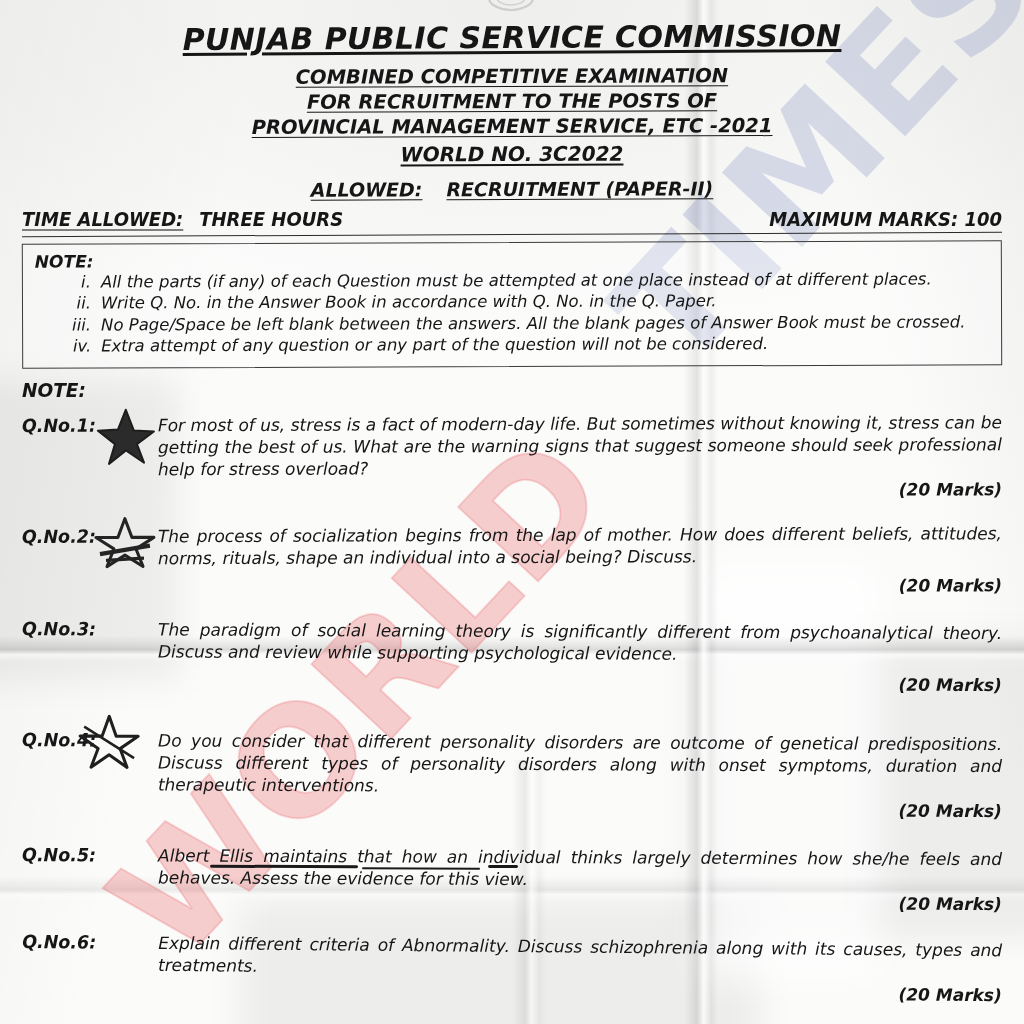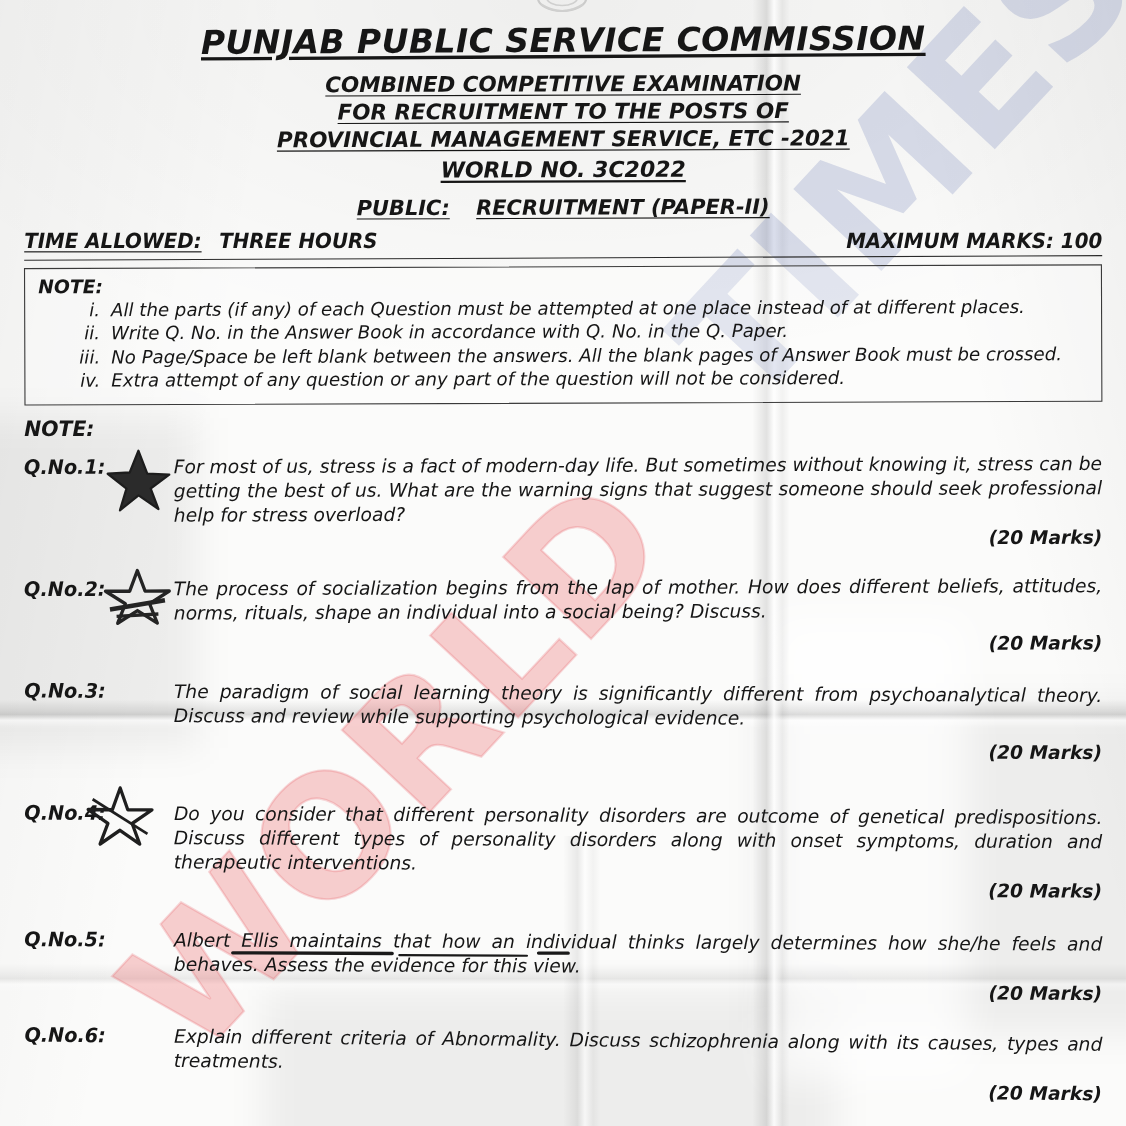--- a/index.html
+++ b/index.html
@@ -308,21 +308,21 @@
       <div><span class="u">COMBINED COMPETITIVE EXAMINATION</span></div>
       <div><span class="u">FOR RECRUITMENT TO THE POSTS OF</span></div>
       <div><span class="u">PROVINCIAL MANAGEMENT SERVICE, ETC -2021</span></div>
     </div>
 
     <div class="title-case skew2">
       <span class="u">WORLD NO. 3C2022</span>
     </div>
 
     <div class="subject-row skew2">
-      <span class="u lbl">PUBLIC:</span><span class="u">RECRUITMENT (PAPER-II)</span>
+      <span class="u lbl">ALLOWED:</span><span class="u">RECRUITMENT (PAPER-II)</span>
     </div>
 
     <div class="time-row">
       <span class="t-lbl u">TIME ALLOWED:</span>
       <span class="t-val">THREE HOURS</span>
       <span class="t-max">MAXIMUM MARKS: 100</span>
     </div>
     <hr class="rule">
 
     <div class="note-box">

